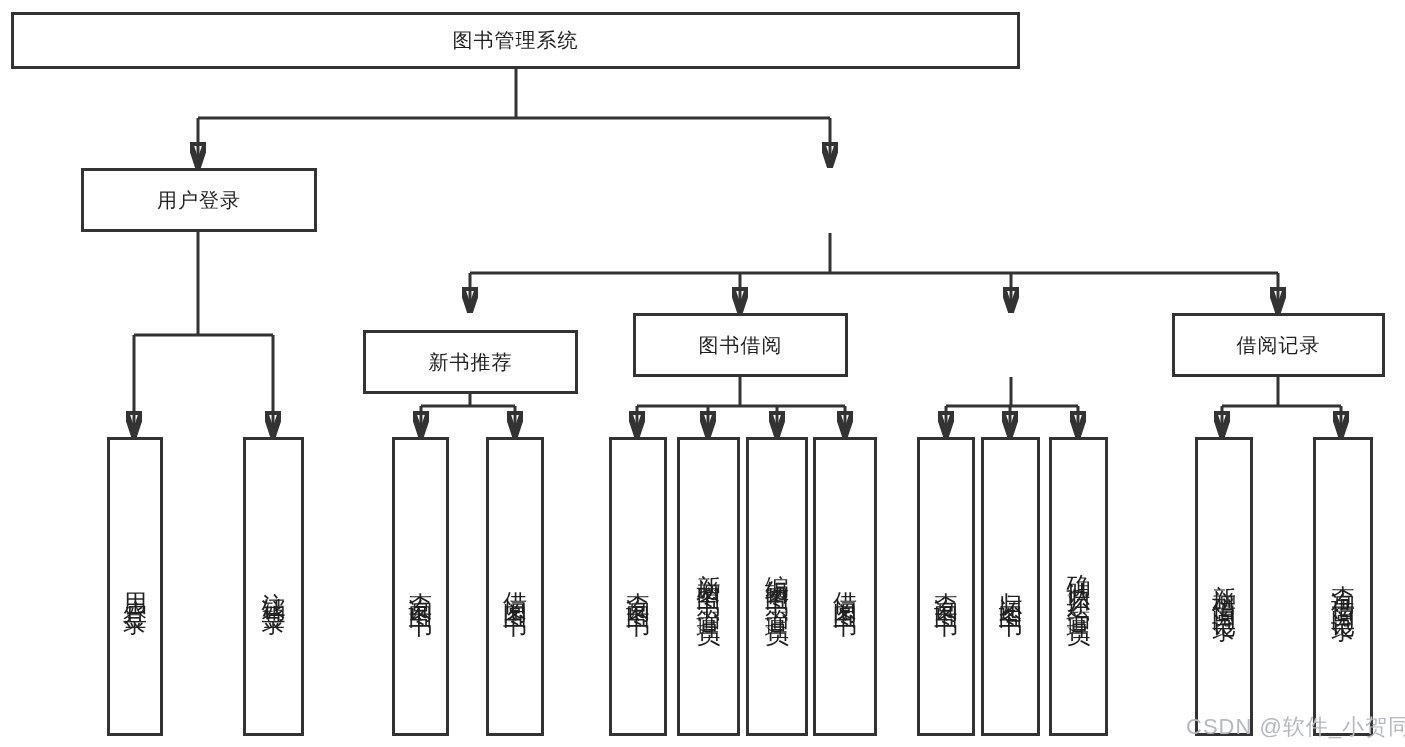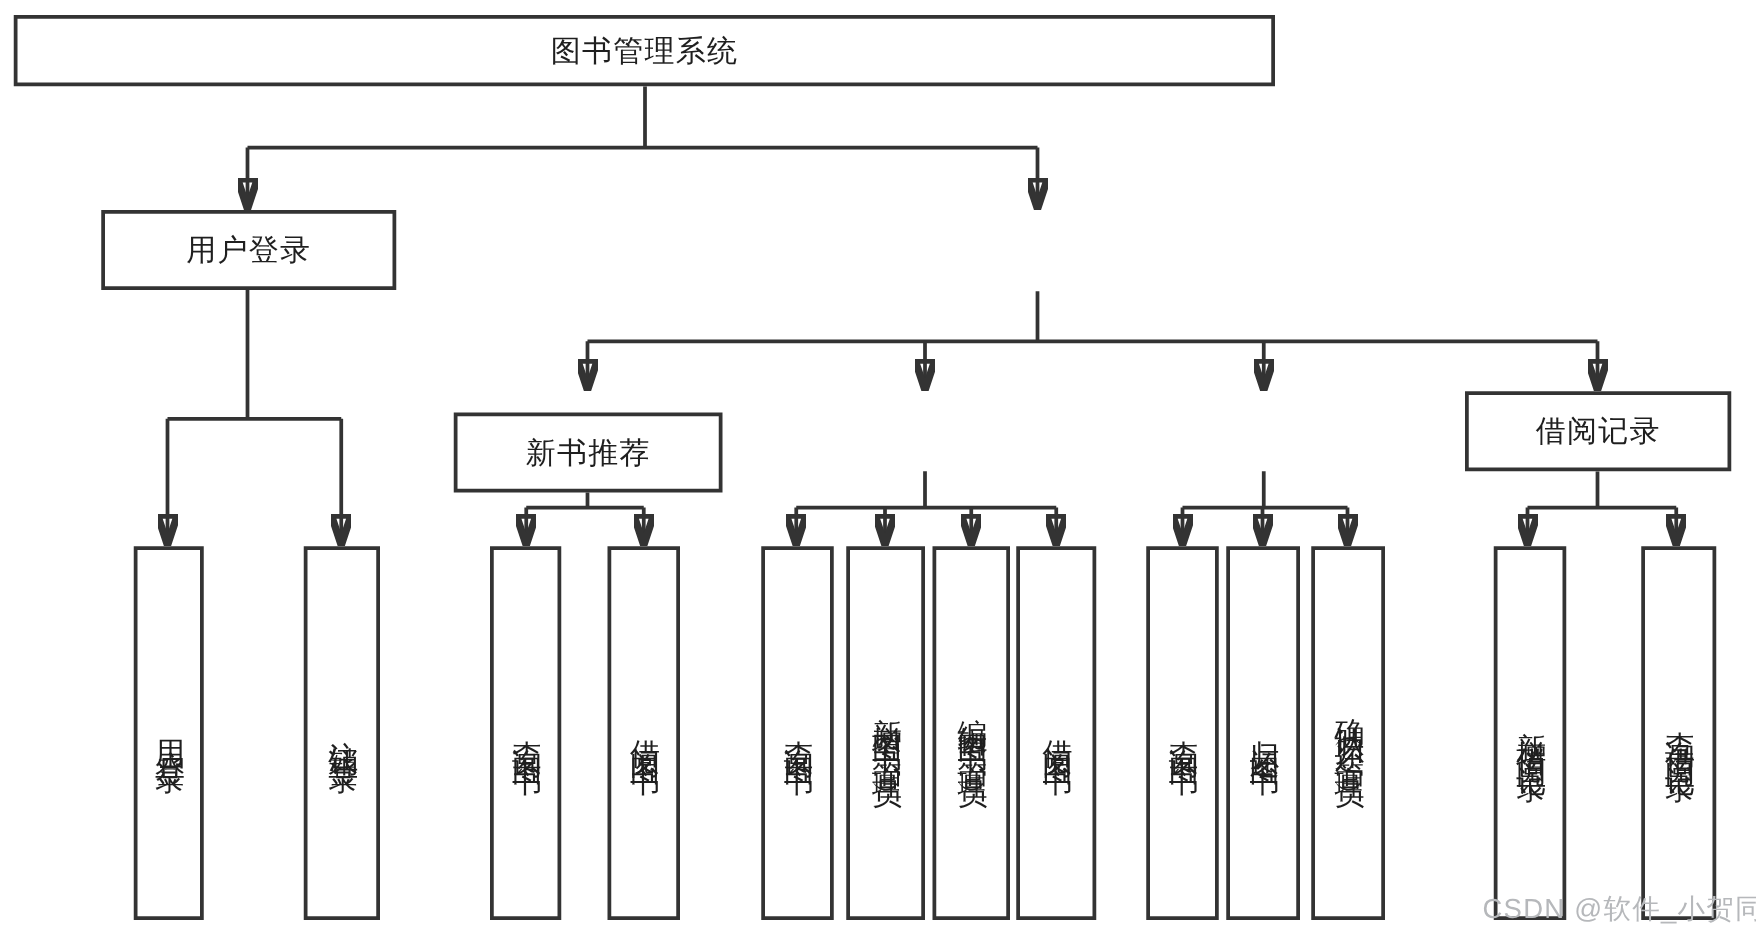--- a/index.html
+++ b/index.html
@@ -12,21 +12,21 @@
   }
   .connectors{position:absolute;left:0;top:0;z-index:0;}
   .connectors path{stroke:#333333;stroke-width:3;fill:none;}
   .connectors .arrowline{marker-end:url(#arrowhead);}
   .box{
     position:absolute;box-sizing:border-box;z-index:1;
     background:#ffffff;border:3px solid #333333;
     display:flex;align-items:center;justify-content:center;
     color:#1f1f1f;
   }
-  .hbox .lbl{font-size:24px;letter-spacing:1px;white-space:nowrap;}
+  .hbox .lbl{font-size:20px;letter-spacing:1px;white-space:nowrap;}
   .vbox .lbl{
     writing-mode:vertical-rl;text-orientation:mixed;
     font-size:24px;line-height:1;letter-spacing:7px;
     white-space:nowrap;
   }
   .watermark{
     position:absolute;z-index:3;
     left:1186px;top:712px;
     font-size:22px;letter-spacing:1px;
     color:#b6b8bb;white-space:nowrap;
@@ -89,20 +89,23 @@
     <span class="lbl">图书管理系统</span>
   </div>
 
   <div class="box hbox" style="left:81px;top:168px;width:236px;height:64px">
     <span class="lbl">用户登录</span>
   </div>
 
   <div class="box hbox" style="left:363px;top:330px;width:215px;height:64px">
     <span class="lbl">新书推荐</span>
   </div>
+  <div class="box hbox" style="left:633px;top:313px;width:215px;height:64px">
+    <span class="lbl">图书借阅</span>
+  </div>
   <div class="box hbox" style="left:1172px;top:313px;width:213px;height:64px">
     <span class="lbl">借阅记录</span>
   </div>
 
   <div class="box vbox" style="left:107px;top:437px;width:56px;height:299px">
     <span class="lbl">用户登录</span>
   </div>
   <div class="box vbox" style="left:243px;top:437px;width:61px;height:299px">
     <span class="lbl">注销登录</span>
   </div>

